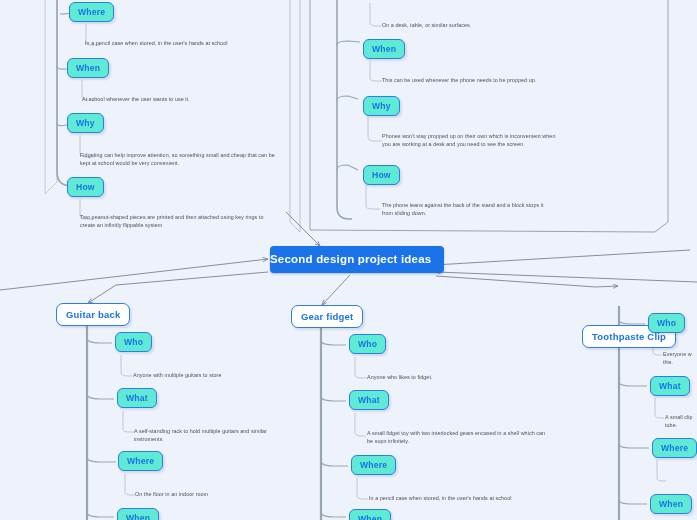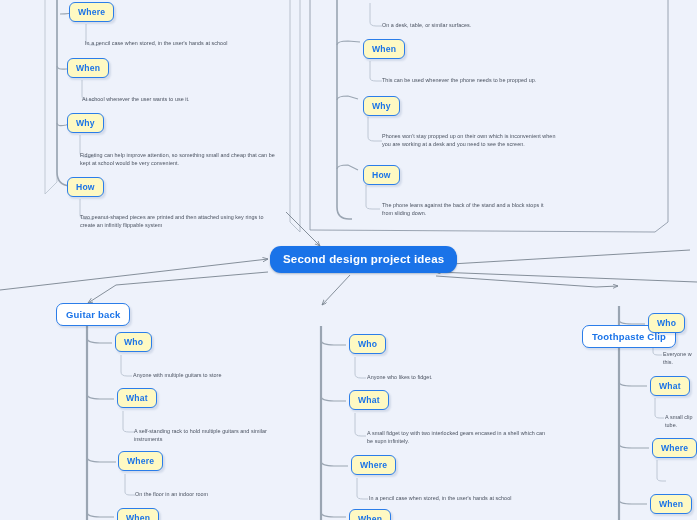--- a/index.html
+++ b/index.html
@@ -24,22 +24,22 @@
   }
 
   
   .root-node {
     position: absolute;
     background: #1a73e8;
     color: #ffffff;
     font-size: 11.5px;
     font-weight: bold;
     letter-spacing: 0.2px;
-    border-radius: 11px;
-    padding: 7px 13px 8px 13px;
+    border-radius: 4px;
+    padding: 7px 13px 8px 0;
     white-space: nowrap;
     box-shadow: 0 1px 2px rgba(20,50,90,0.30);
     z-index: 6;
   }
 
   
   .topic-node {
     position: absolute;
     background: #ffffff;
     color: #1a73e8;
@@ -50,21 +50,21 @@
     border-radius: 7px;
     padding: 5px 9px 5px 9px;
     white-space: nowrap;
     box-shadow: 1.5px 2px 2px rgba(40,70,120,0.13);
     z-index: 5;
   }
 
   
   .q-node {
     position: absolute;
-    background: #fef9c3;
+    background: #5eead4;
     color: #1a73e8;
     font-size: 8.6px;
     font-weight: bold;
     letter-spacing: 0.2px;
     border: 1.5px solid #2b7de9;
     border-radius: 6px;
     padding: 4px 8px 4px 8px;
     white-space: nowrap;
     box-shadow: 1.5px 2px 2px rgba(40,70,120,0.13);
     z-index: 5;
@@ -187,20 +187,21 @@
   <div class="leaf-text" style="left:133px; top:372px; width:200px;">Anyone with multiple guitars to store</div>
 
   <div class="q-node" style="left:117px; top:388px;">What</div>
   <div class="leaf-text" style="left:134px; top:428px; width:160px;">A self-standing rack to hold multiple guitars and similar instruments</div>
 
   <div class="q-node" style="left:118px; top:451px;">Where</div>
   <div class="leaf-text" style="left:135px; top:491px; width:190px;">On the floor in an indoor room</div>
 
   <div class="q-node" style="left:117px; top:508px;">When</div>
 
+  <div class="topic-node" style="left:291px; top:305px;">Gear fidget</div>
 
   <div class="q-node" style="left:349px; top:334px;">Who</div>
   <div class="leaf-text" style="left:367px; top:374px; width:190px;">Anyone who likes to fidget.</div>
 
   <div class="q-node" style="left:349px; top:390px;">What</div>
   <div class="leaf-text" style="left:367px; top:430px; width:185px;">A small fidget toy with two interlocked gears encased in a shell which can be supn infinitely.</div>
 
   <div class="q-node" style="left:351px; top:455px;">Where</div>
   <div class="leaf-text" style="left:369px; top:495px; width:200px;">In a pencil case when stored, in the user's hands at school</div>
 

